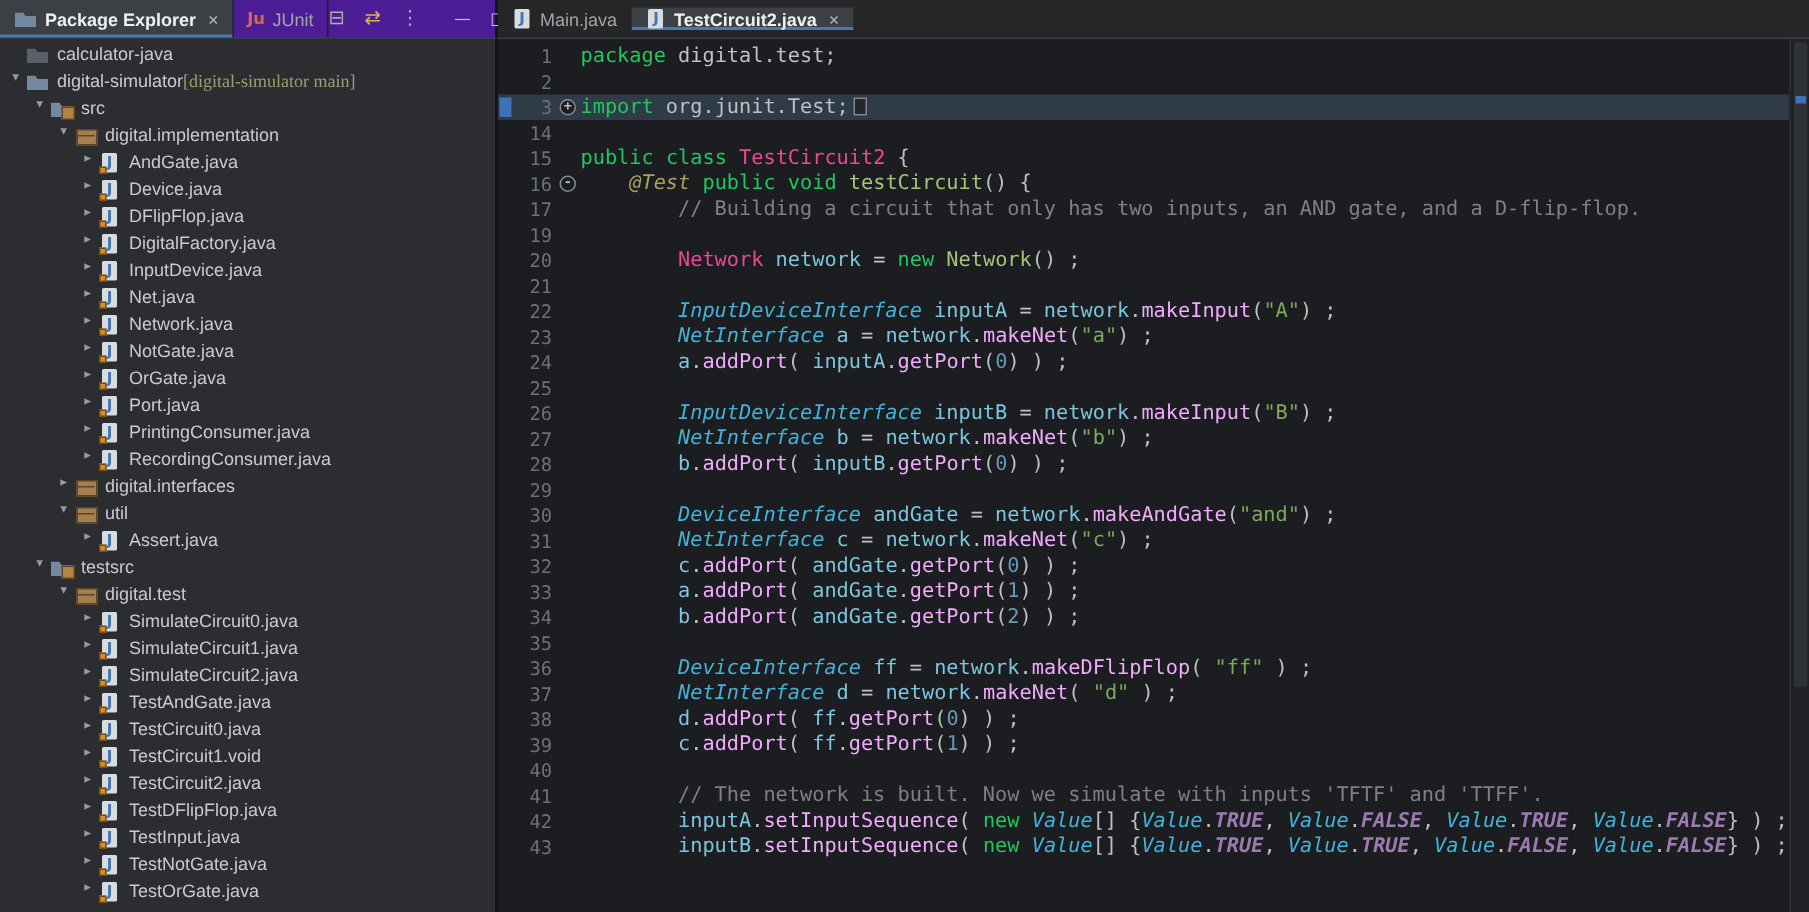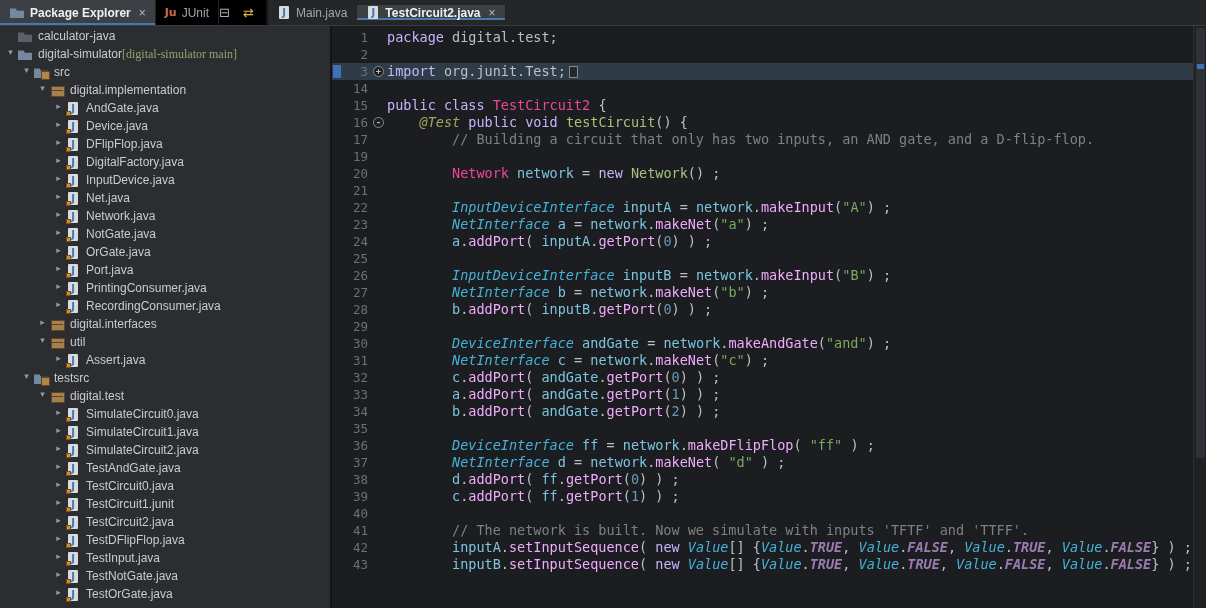--- a/index.html
+++ b/index.html
@@ -8,22 +8,22 @@
     width:1206px; height:608px; overflow:hidden;
     display:flex; flex-direction:column;
     background:#1b1d20;
     font-family:"Liberation Sans","DejaVu Sans",sans-serif;
     -webkit-font-smoothing:antialiased;
   }
 
   
   .topbar { height:26px; flex:none; display:flex; }
   .topbar-left {
-    width:268px; flex:none; display:flex; align-items:stretch;
-    background:#000000; border-right:2px solid #131517; border-bottom:1px solid #3a3d40;
+    width:332px; flex:none; display:flex; align-items:stretch;
+    background:#4c1d95; border-right:2px solid #131517; border-bottom:1px solid #3a3d40;
   }
   .topbar-right { flex:1; display:flex; align-items:center; background:#242628; border-bottom:1px solid #3a3d40; }
 
   .vtab, .etab {
     display:flex; align-items:center; gap:5px; padding:0 9px;
     font-size:12px; color:#a2a6aa; white-space:nowrap; cursor:default;
     border-right:1px solid #202224;
   }
   .vtab.active, .etab.active {
     background:#3c4045; color:#eef0f1; font-weight:bold;
@@ -104,21 +104,21 @@
     background:#1b1d20; font-style:normal;
   }
   .codetext { flex:1; color:#bcc0c3; }
   .fold-box {
     display:inline-block; width:9px; height:12px; border:1px solid #84898d;
     margin-left:3px; vertical-align:-2px; background:#24272b;
   }
 
   
   .tk-p  { color:#bcc0c3; }
-  .tk-k  { color:#c4b5fd; }
+  .tk-k  { color:#22c55e; }
   .tk-t  { color:#ec4899; }
   .tk-ti { color:#45b1d6; font-style:italic; }
   .tk-v  { color:#7cc5de; }
   .tk-m  { color:#f0abfc; }
   .tk-md { color:#a7c27a; }
   .tk-s  { color:#7ca95f; }
   .tk-n  { color:#689ab8; }
   .tk-c  { color:#7d8184; }
   .tk-a  { color:#a8a25d; font-style:italic; }
   .tk-ct { color:#9d7bb0; font-weight:bold; font-style:italic; }
@@ -333,21 +333,21 @@
             <span class="ticon java-file">
               <i class="deco"></i>
             </span>
             <span class="tlabel">TestCircuit0.java</span>
           </div>
           <div class="tree-row" style="padding-left: 52px;">
             <span class="expander">▸</span>
             <span class="ticon java-file">
               <i class="deco"></i>
             </span>
-            <span class="tlabel">TestCircuit1.junit</span>
+            <span class="tlabel">TestCircuit1.void</span>
           </div>
           <div class="tree-row" style="padding-left: 52px;">
             <span class="expander">▸</span>
             <span class="ticon java-file">
               <i class="deco"></i>
             </span>
             <span class="tlabel">TestCircuit2.java</span>
           </div>
           <div class="tree-row" style="padding-left: 52px;">
             <span class="expander">▸</span>

